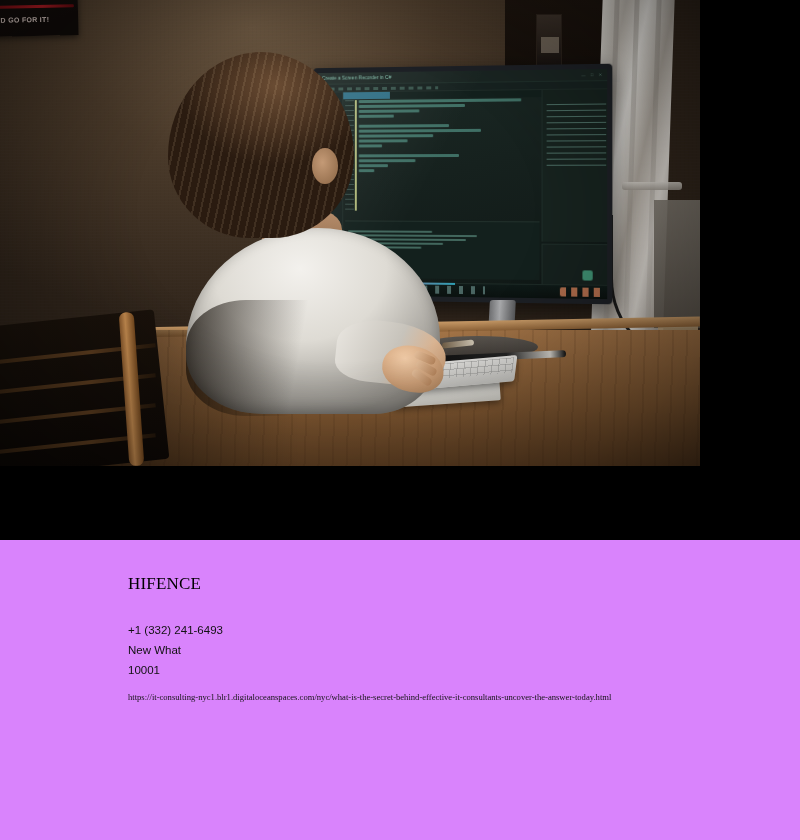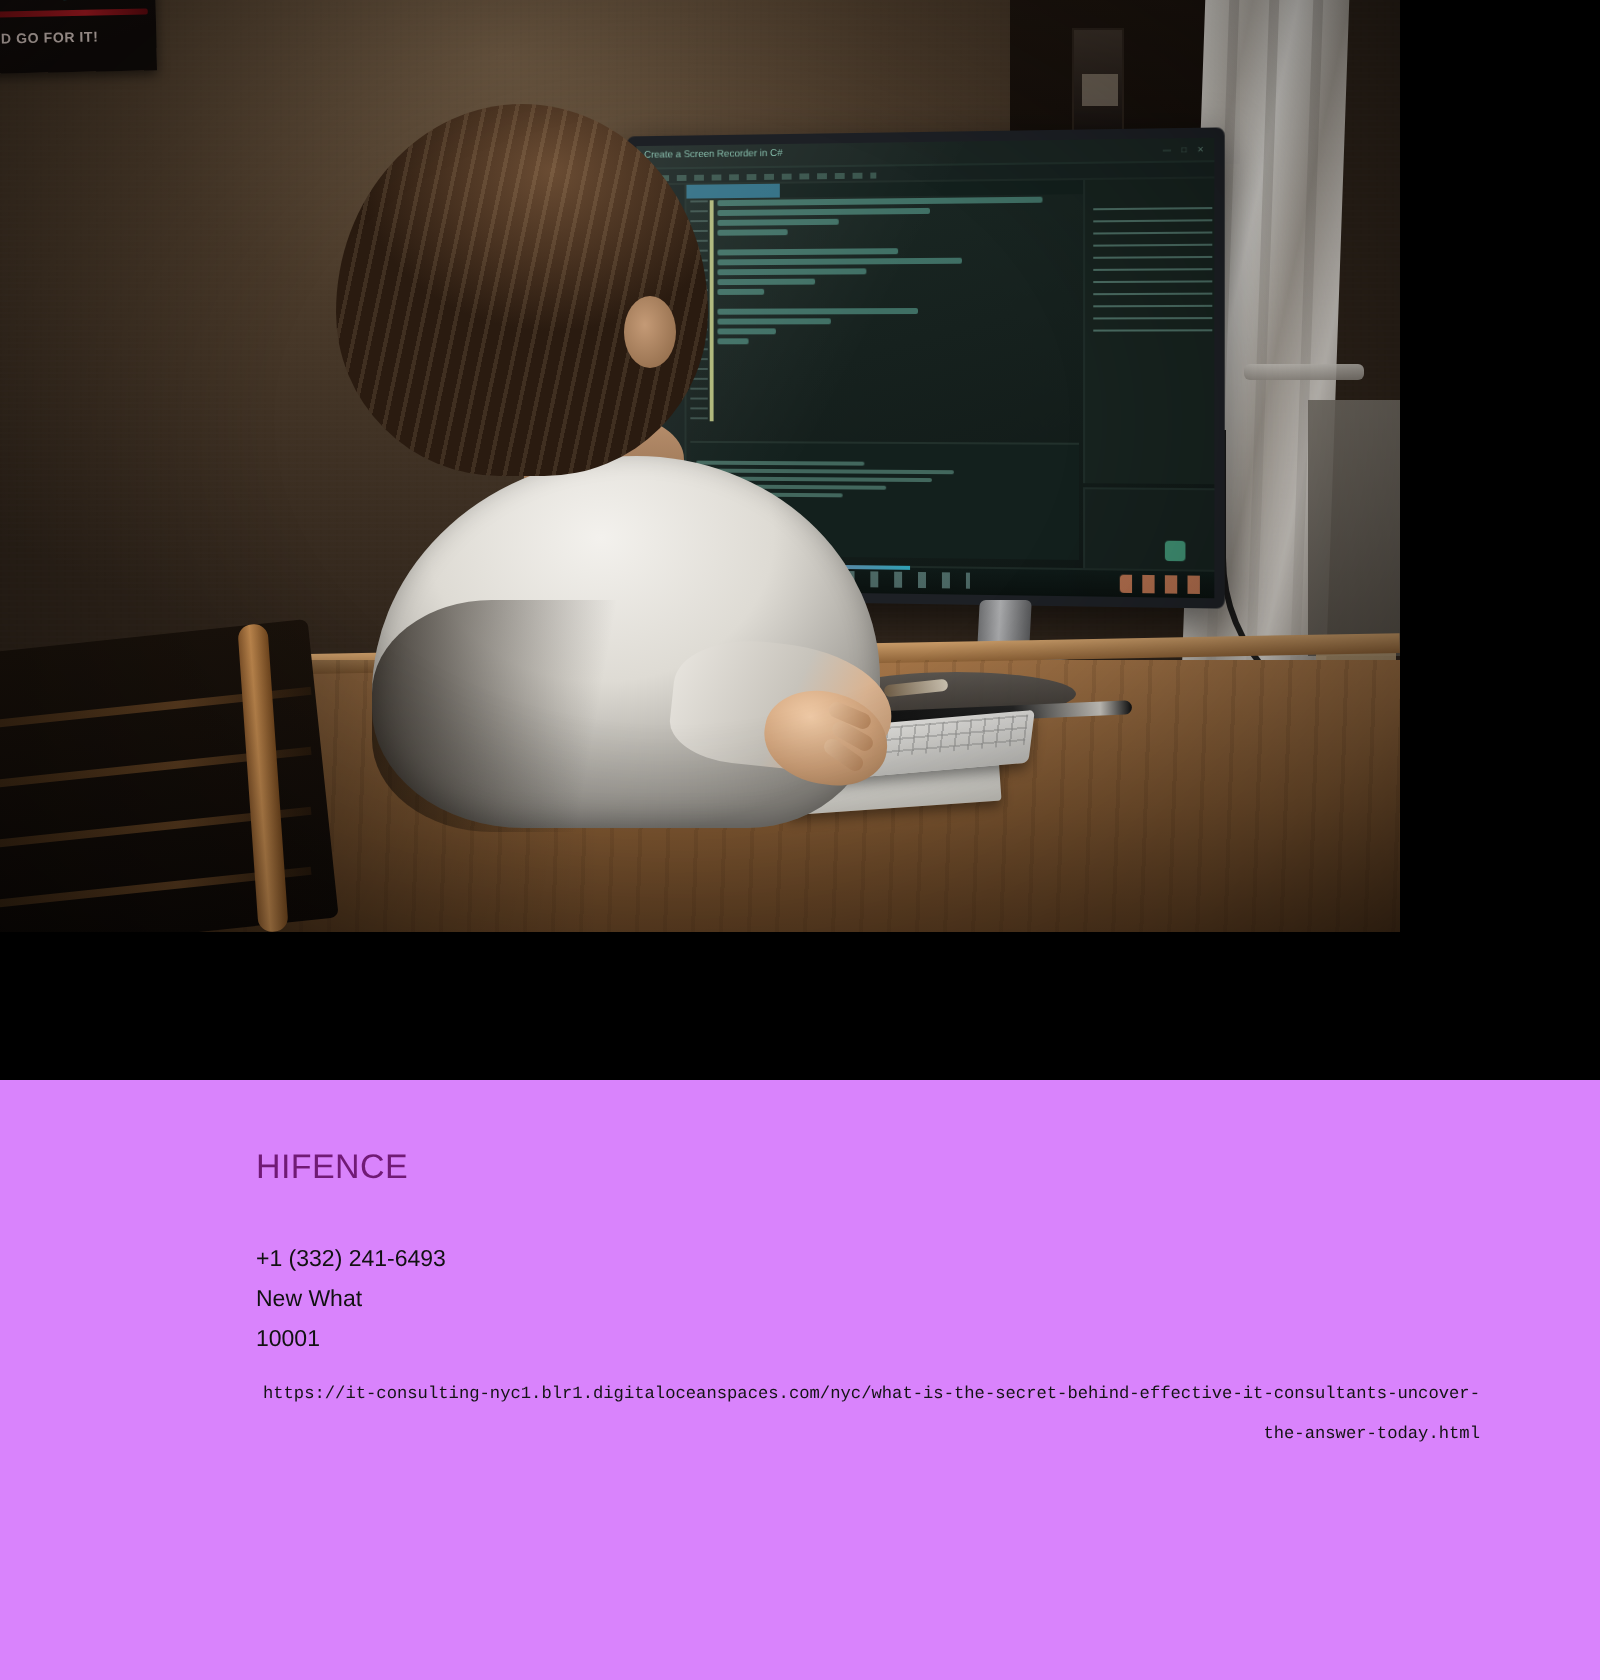--- a/index.html
+++ b/index.html
@@ -551,44 +551,43 @@
     color: #000000;
     letter-spacing: -0.2px;
     max-width: 600px;
     font-family: "Liberation Sans", sans-serif;
   }
 
   .brand {
     margin-top: 9px;
     font-size: 17px;
     font-weight: 400;
-    color: #701a75;
+    color: #000000;
     letter-spacing: .2px;
-    font-family: Liberation Sans, sans-serif;
+    font-family: Liberation Serif, serif;
   }
 
   .contact {
     margin-top: 26px;
   }
   .contact-line {
     font-size: 11.5px;
     line-height: 20px;
     color: #111111;
     font-family: "Liberation Sans", sans-serif;
   }
 
   .source-url {
     margin-top: 7px;
     font-size: 8.6px;
     line-height: 20px;
     color: #141414;
     word-break: break-all;
     max-width: 614px;
-    font-family: Liberation Mono, monospace;
-    text-align: right;
+    font-family: Liberation Serif, serif;
   }
 </style>
 </head>
 <body>
 
 <div class="page">
 
   <div class="hero-band">
 
     <div class="photo">

